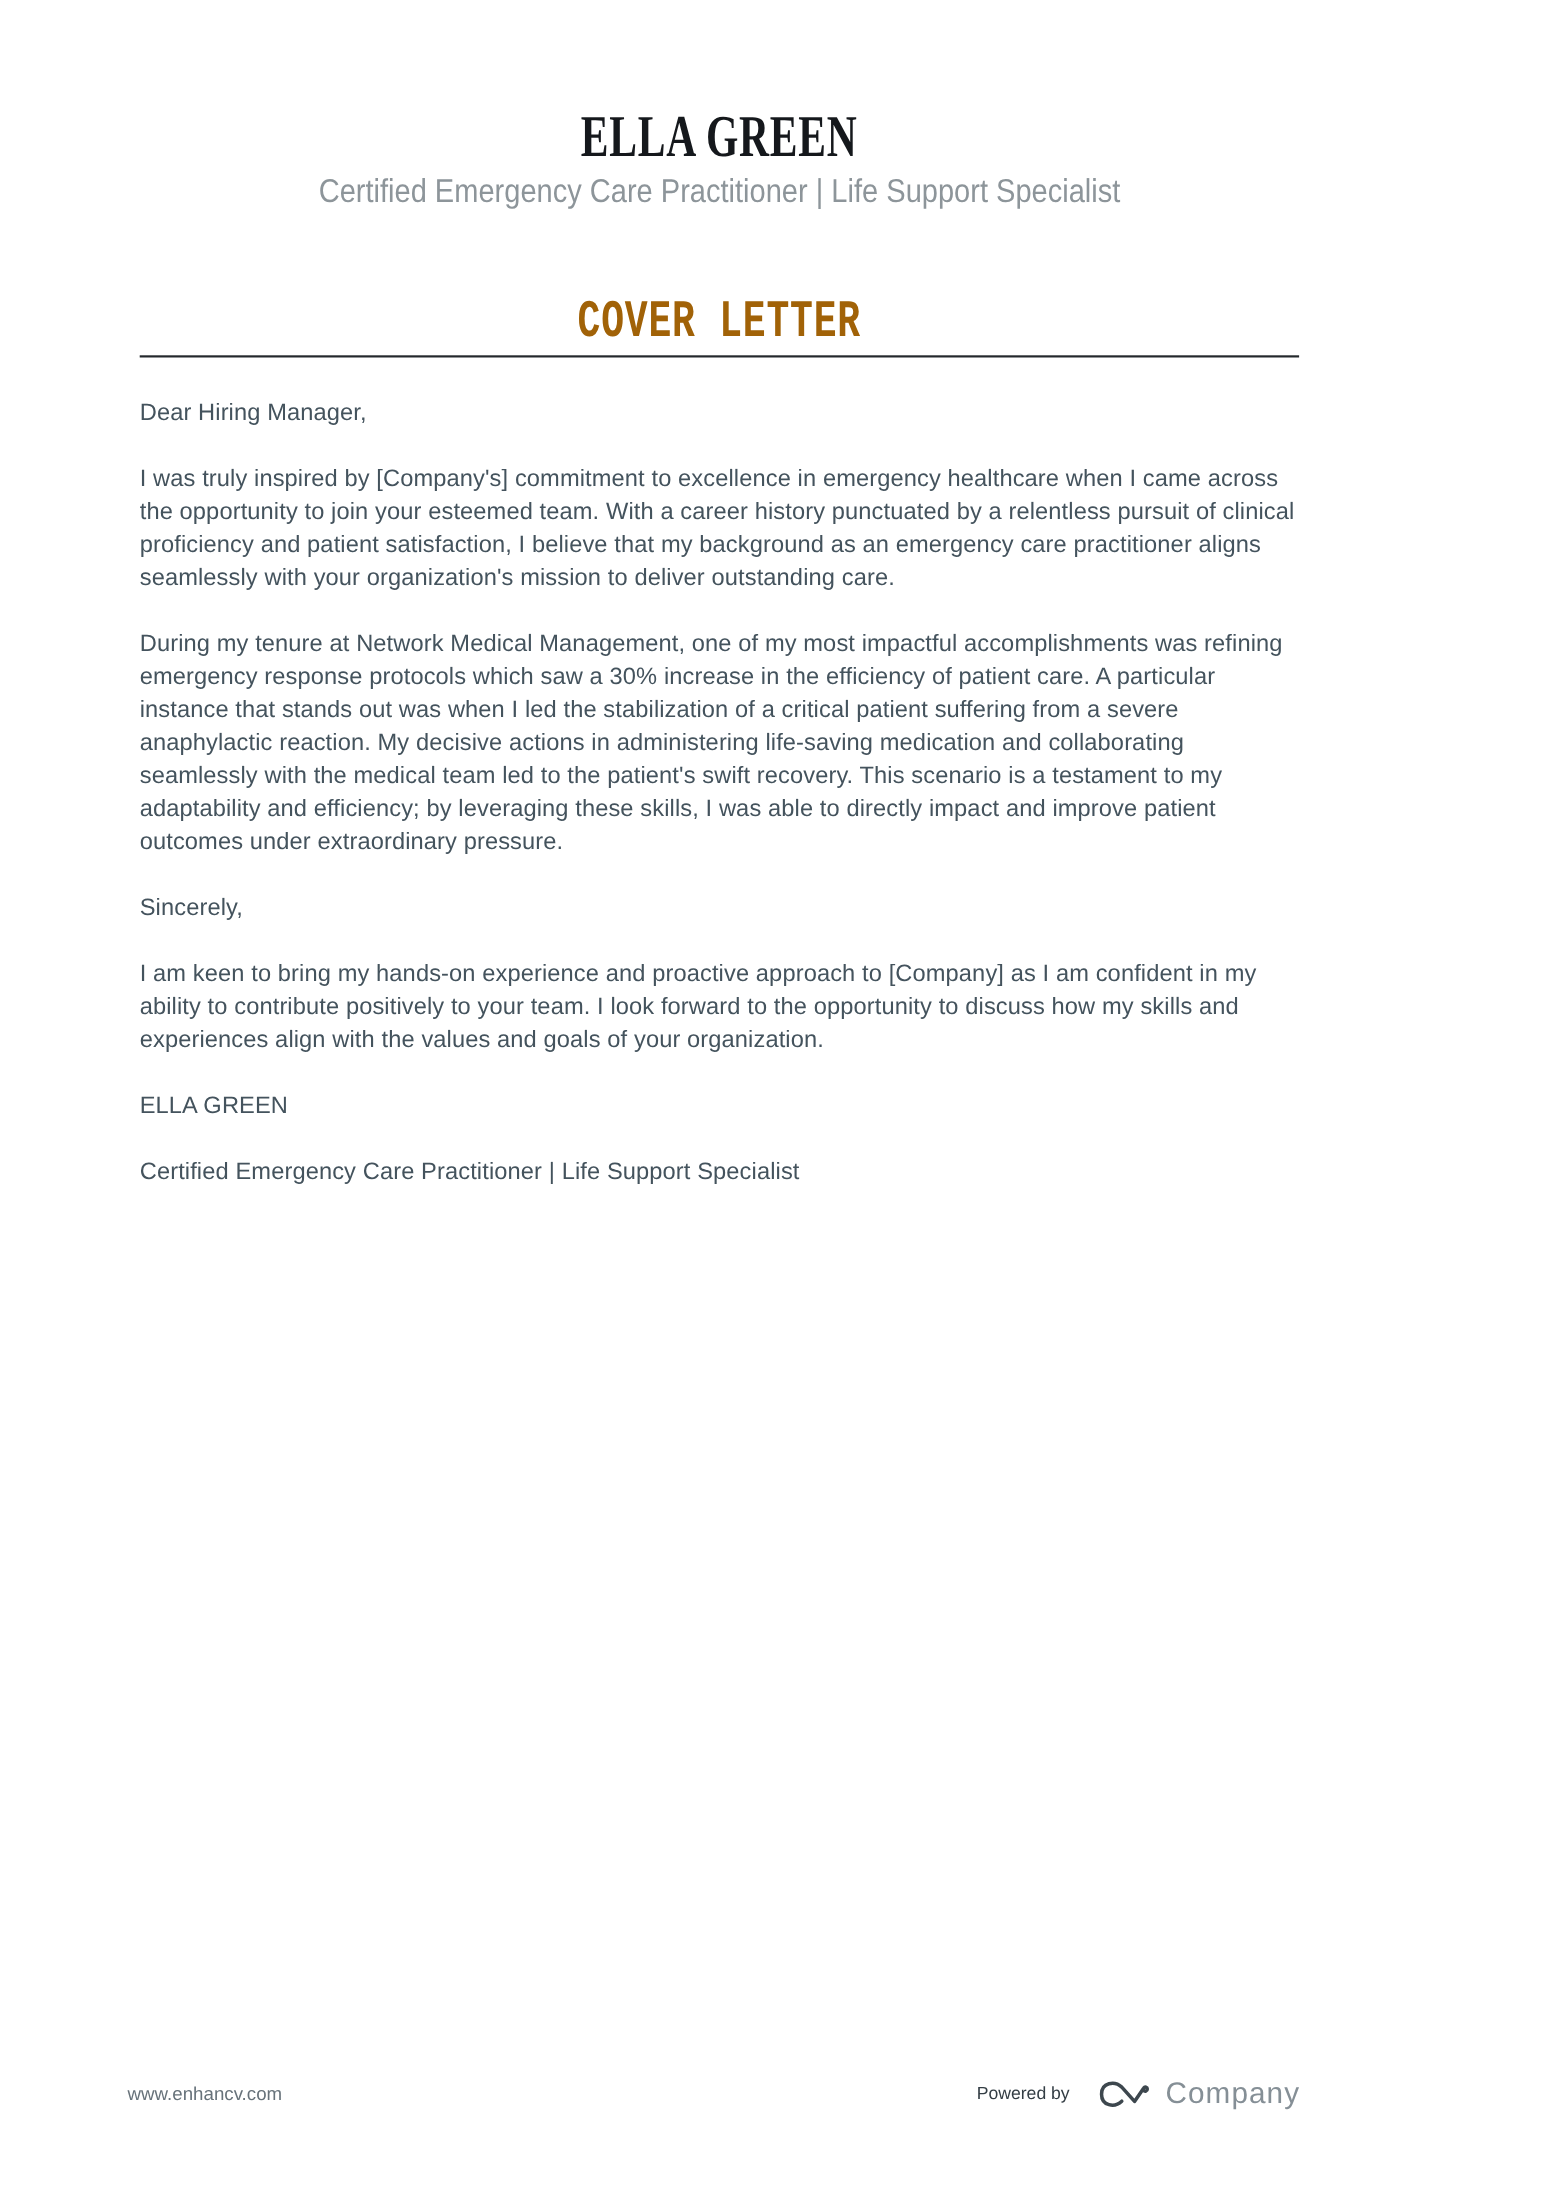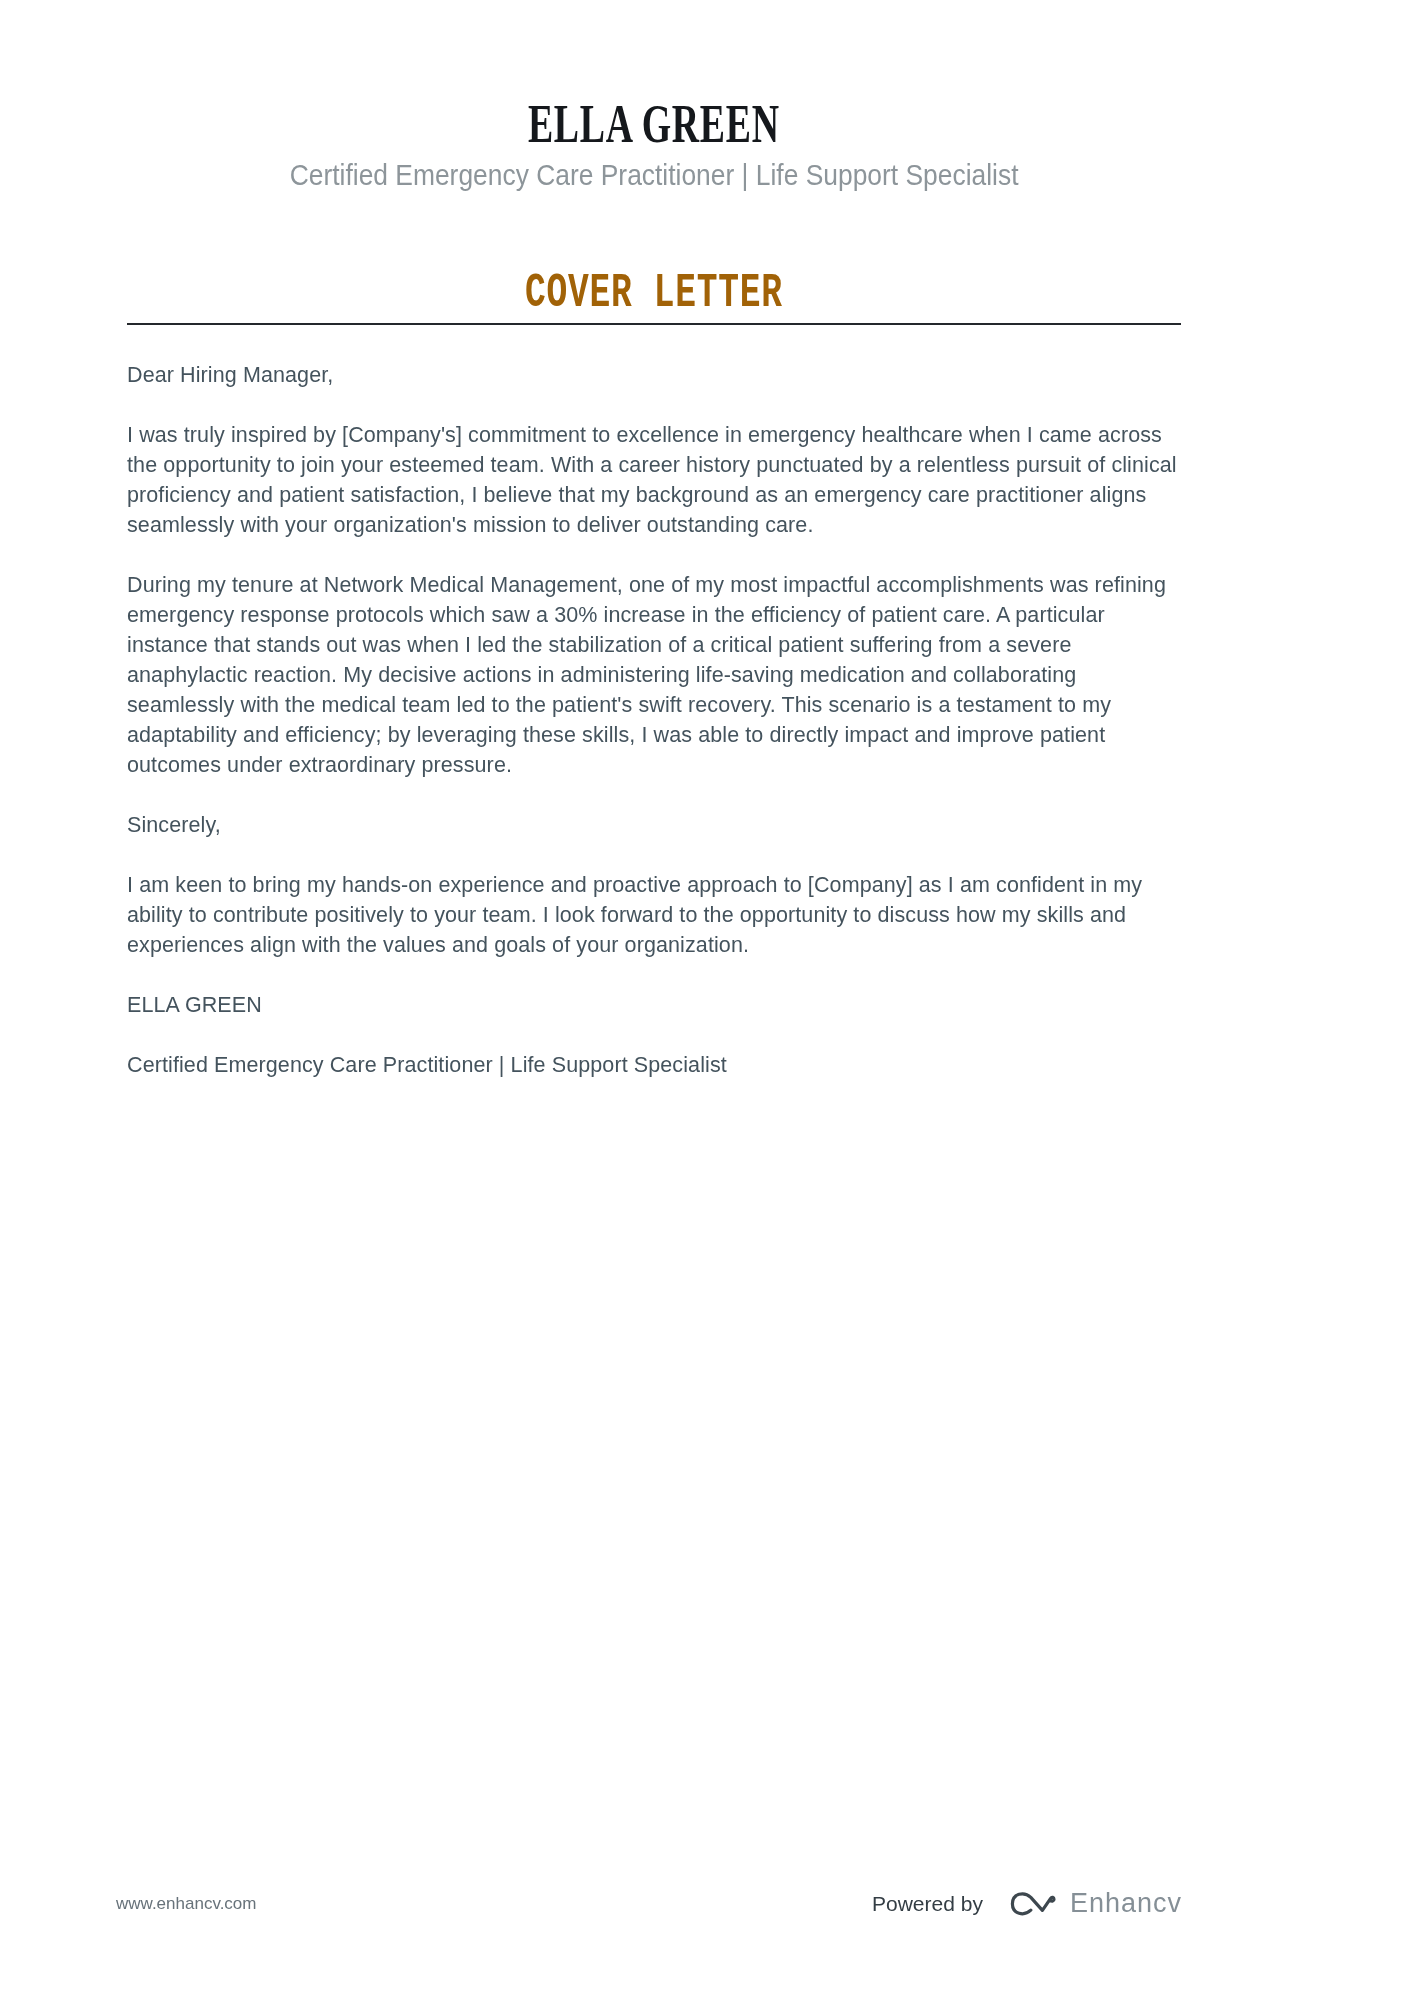--- a/index.html
+++ b/index.html
@@ -125,21 +125,21 @@
   }
   .footer-url {
     font-size: 17px;
     color: #67727a;
   }
   .powered-group {
     display: flex;
     align-items: center;
   }
   .powered-label {
-    font-size: 21px;
+    font-size: 16px;
     color: #333d44;
     margin-right: 26px;
   }
   .logo-icon {
     margin-right: 14px;
   }
   .brand-wordmark {
     font-size: 27px;
     color: #858f96;
     letter-spacing: 1px;
@@ -175,16 +175,16 @@
 
   </div>
 
   <footer class="page-footer">
     <span class="footer-url">www.enhancv.com</span>
     <div class="powered-group">
       <span class="powered-label">Powered by</span>
       <svg class="logo-icon" width="47" height="28" viewBox="0 0 47 28" fill="none" xmlns="http://www.w3.org/2000/svg">
         <path d="M21.8 20.2 C15.2 26.4, 3.4 24.4, 3.4 13.8 C3.4 3.2, 15.2 1.2, 21.8 7.4 L33.4 20.4 L41.8 8.2 C42.8 6.6, 45.0 7.2, 45.0 9.2 C45.0 11.2, 42.8 11.8, 41.6 10.4" stroke="#3d474e" stroke-width="3.2" stroke-linecap="round" stroke-linejoin="round"></path>
       </svg>
-      <span class="brand-wordmark">Enhancv</span>
+      <span class="brand-wordmark">Company</span>
     </div>
   </footer>
 </div>
 
 </body></html>

